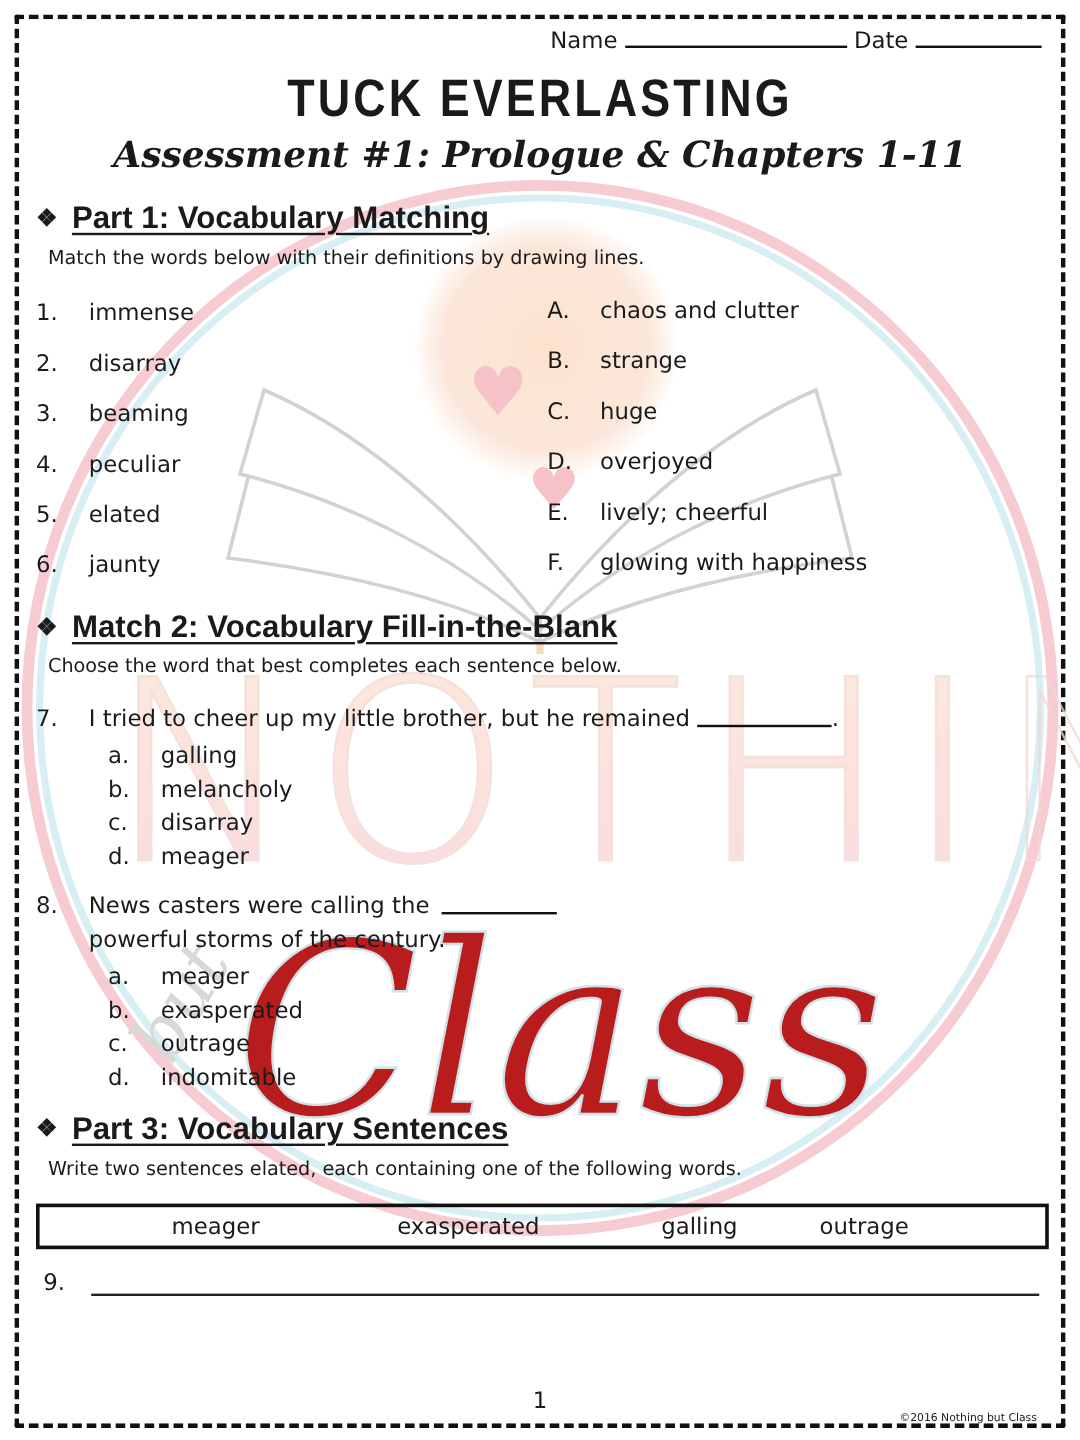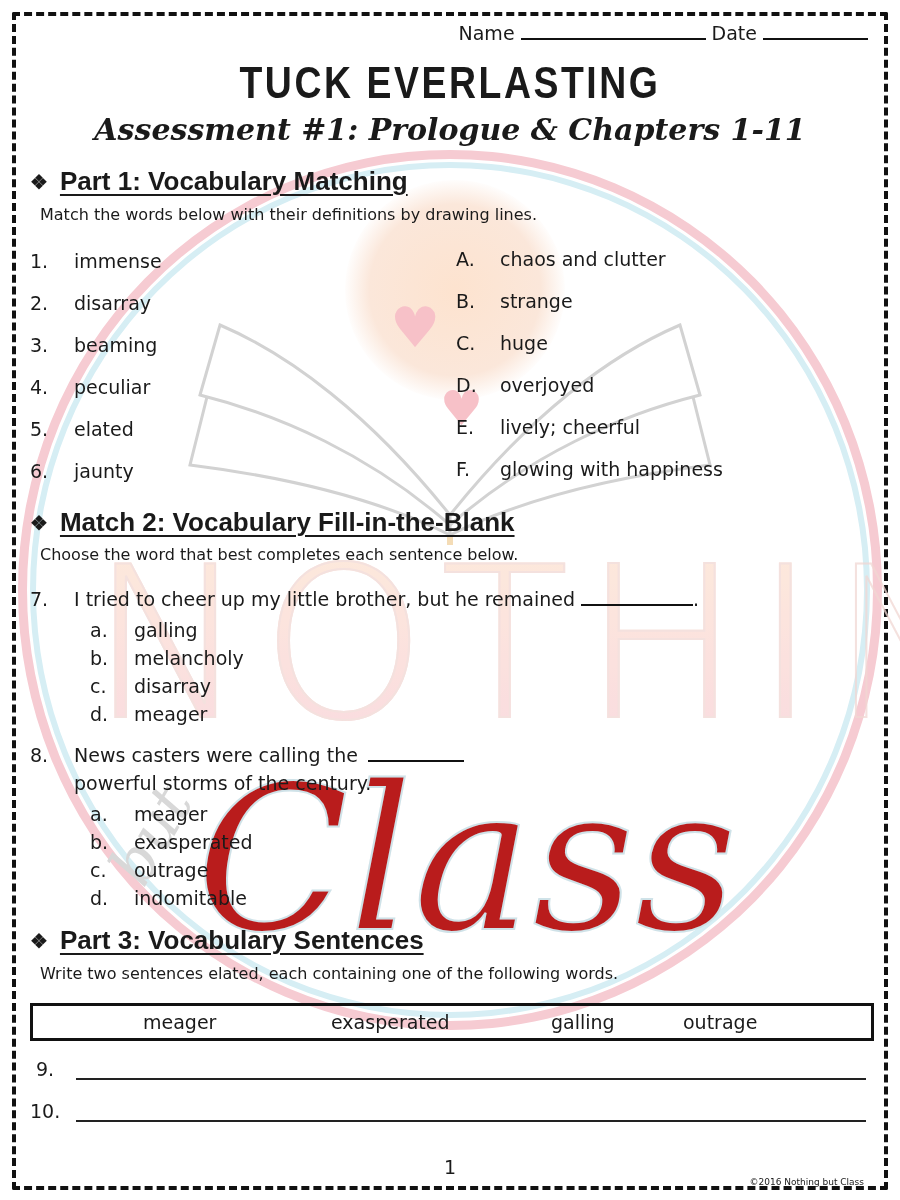--- a/index.html
+++ b/index.html
@@ -214,20 +214,16 @@
     <span style="left:110px;">meager</span>
     <span style="left:298px;">exasperated</span>
     <span style="left:518px;">galling</span>
     <span style="left:650px;">outrage</span>
   </div>
 
   <div class="answer-row" style="top:1056px;height:24px;width:840px;">
     <span style="margin-left:6px;">9.</span>
     <span class="line" style="bottom:0;"></span>
   </div>
-  <div class="answer-row" style="top:1098px;height:24px;width:840px;">
-    <span>10.</span>
-    <span class="line" style="bottom:0;"></span>
-  </div>
 
   <div class="page-num">1</div>
   <div class="copyright">©2016 Nothing but Class</div>
 </div>
 
 </body></html>

